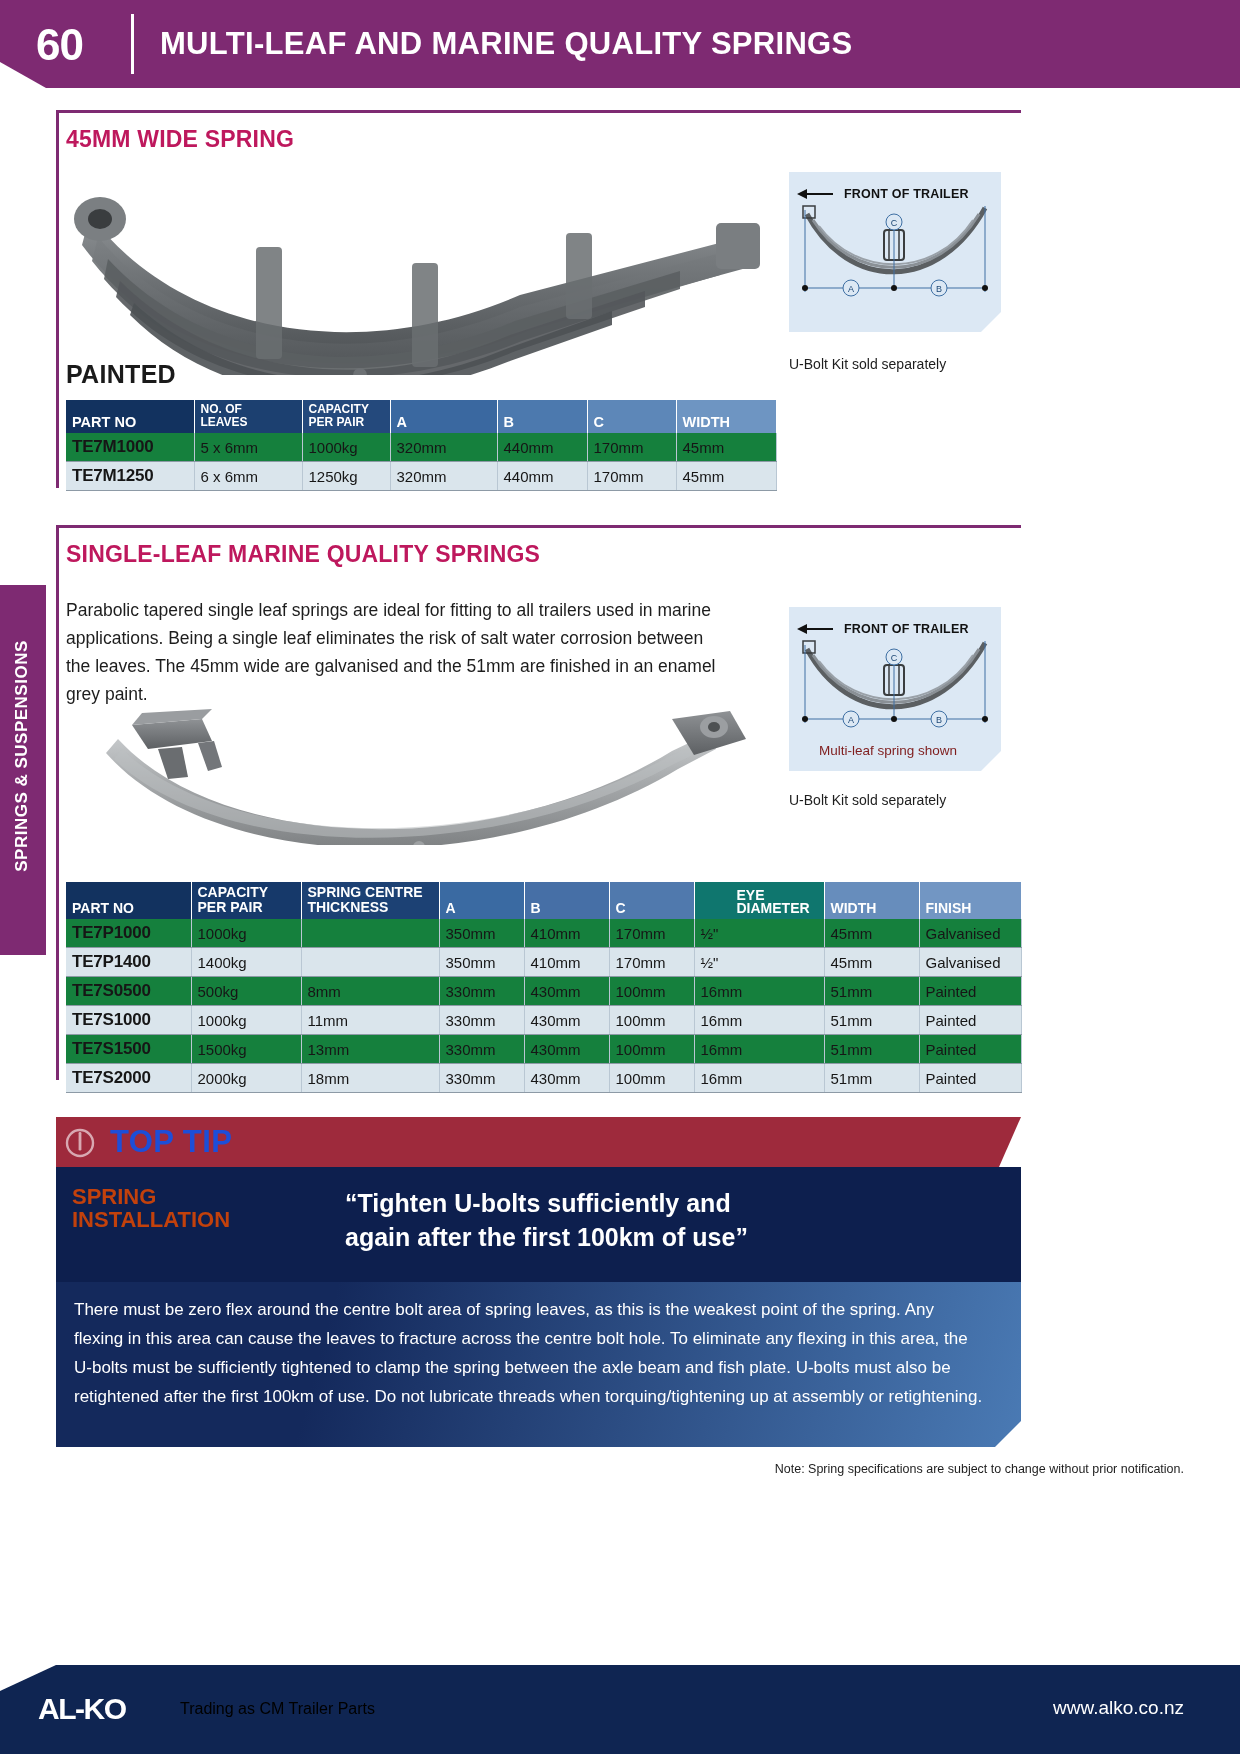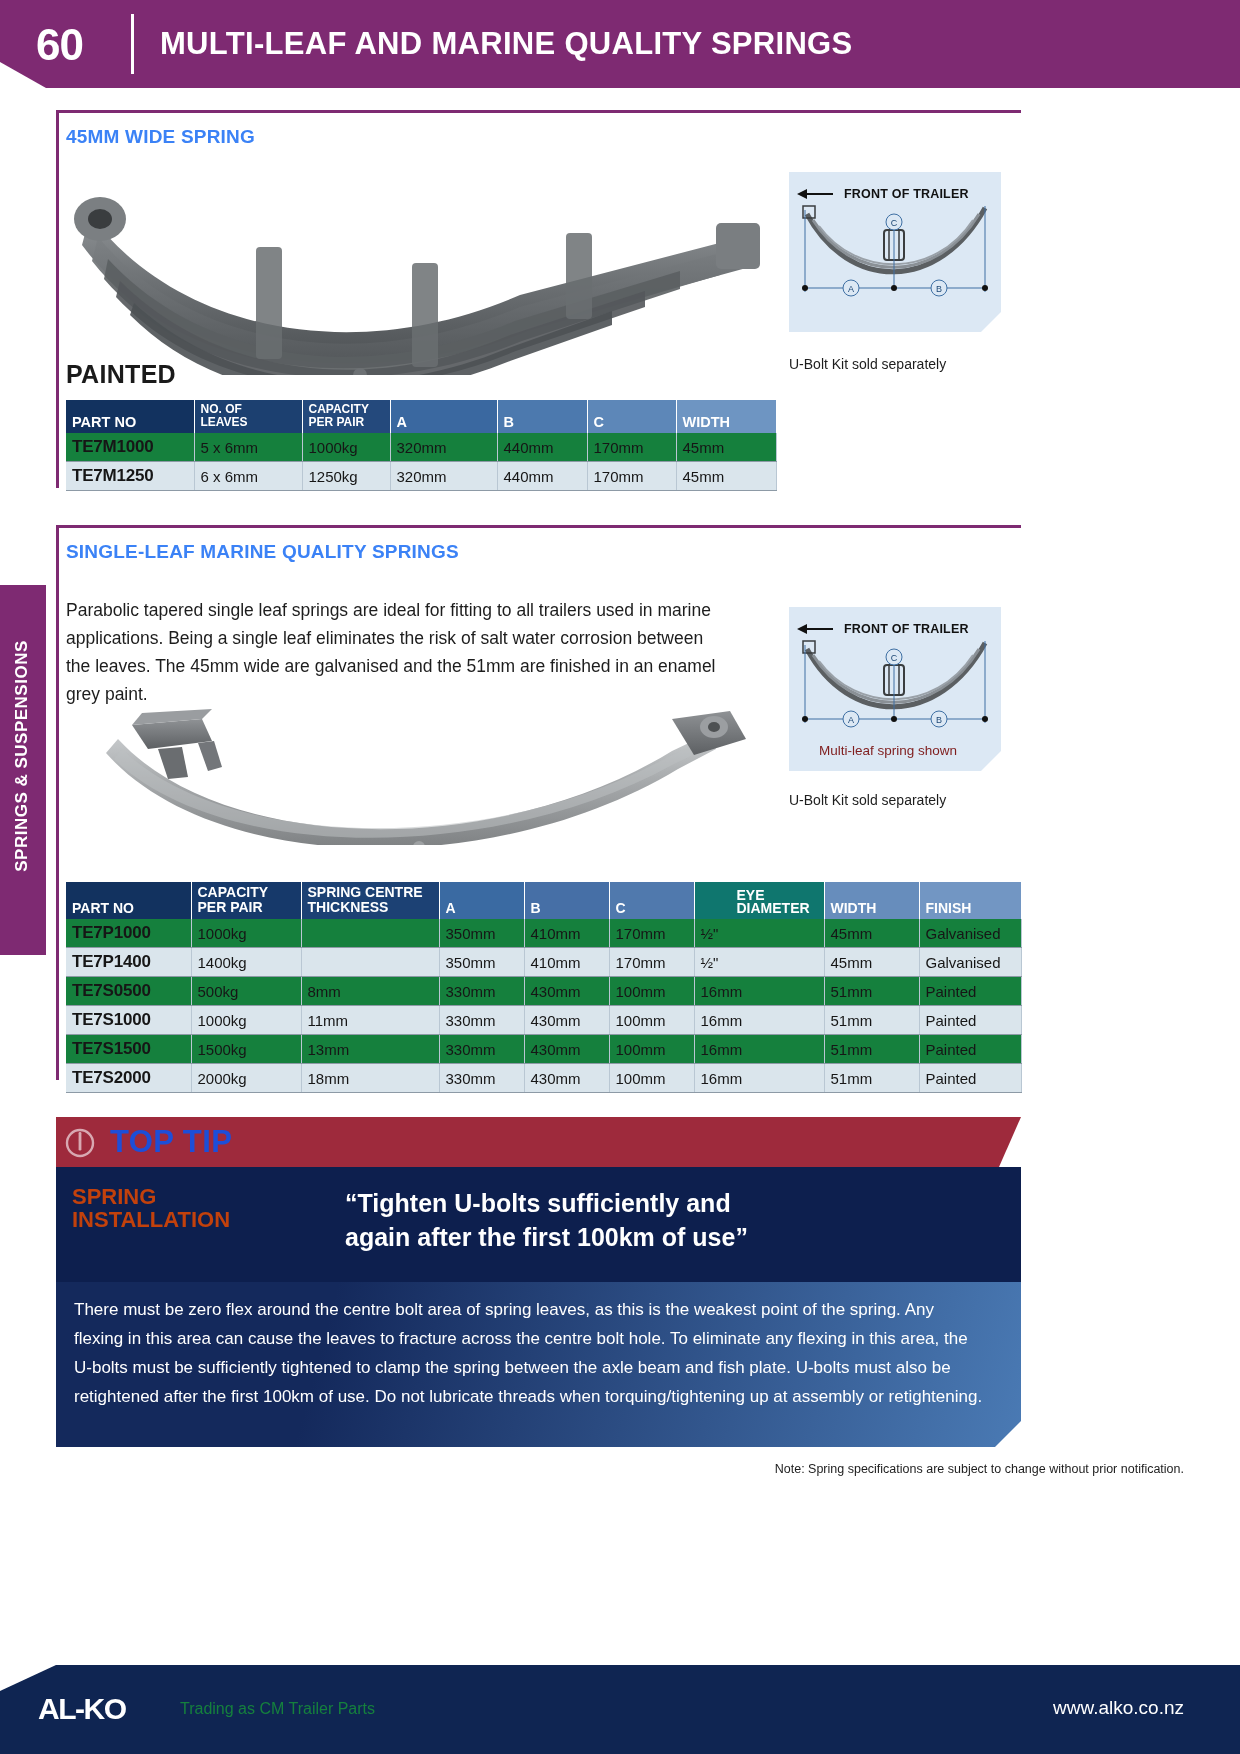--- a/index.html
+++ b/index.html
@@ -48,21 +48,21 @@
     line-height:22px;
   }
   .sec-topline{
     position:absolute;height:3px;background:#7e2a72;
   }
   .sec-leftline{
     position:absolute;width:3px;background:#7e2a72;
   }
   .sec-title{
     position:absolute;
-    color:#3b82f6;font-size:19px;font-weight:bold;letter-spacing:0.2px;
+    color:#be185d;font-size:23px;font-weight:bold;letter-spacing:0.2px;
   }
 
   
   .spring-img{position:absolute;}
 
   
   .diagram{
     position:absolute;
     background:#dce8f4;
     box-sizing:border-box;
@@ -175,21 +175,21 @@
   .footer-notch{
     position:absolute;left:0;top:1665px;width:56px;height:26px;background:#ffffff;
     clip-path:polygon(0 0, 0 26px, 56px 0);
   }
   .alko-logo{
     position:absolute;left:38px;top:1692px;
     color:#ffffff;font-size:30px;font-weight:bold;letter-spacing:-1.5px;
   }
   .footer-trading{
     position:absolute;left:180px;top:1700px;
-    color:#15803d;font-size:16px;
+    color:#000000;font-size:16px;
   }
   .footer-web{
     position:absolute;right:56px;top:1697px;
     color:#ffffff;font-size:19px;
   }
 </style>
 </head>
 <body>
 
 <div class="page-header"></div>

